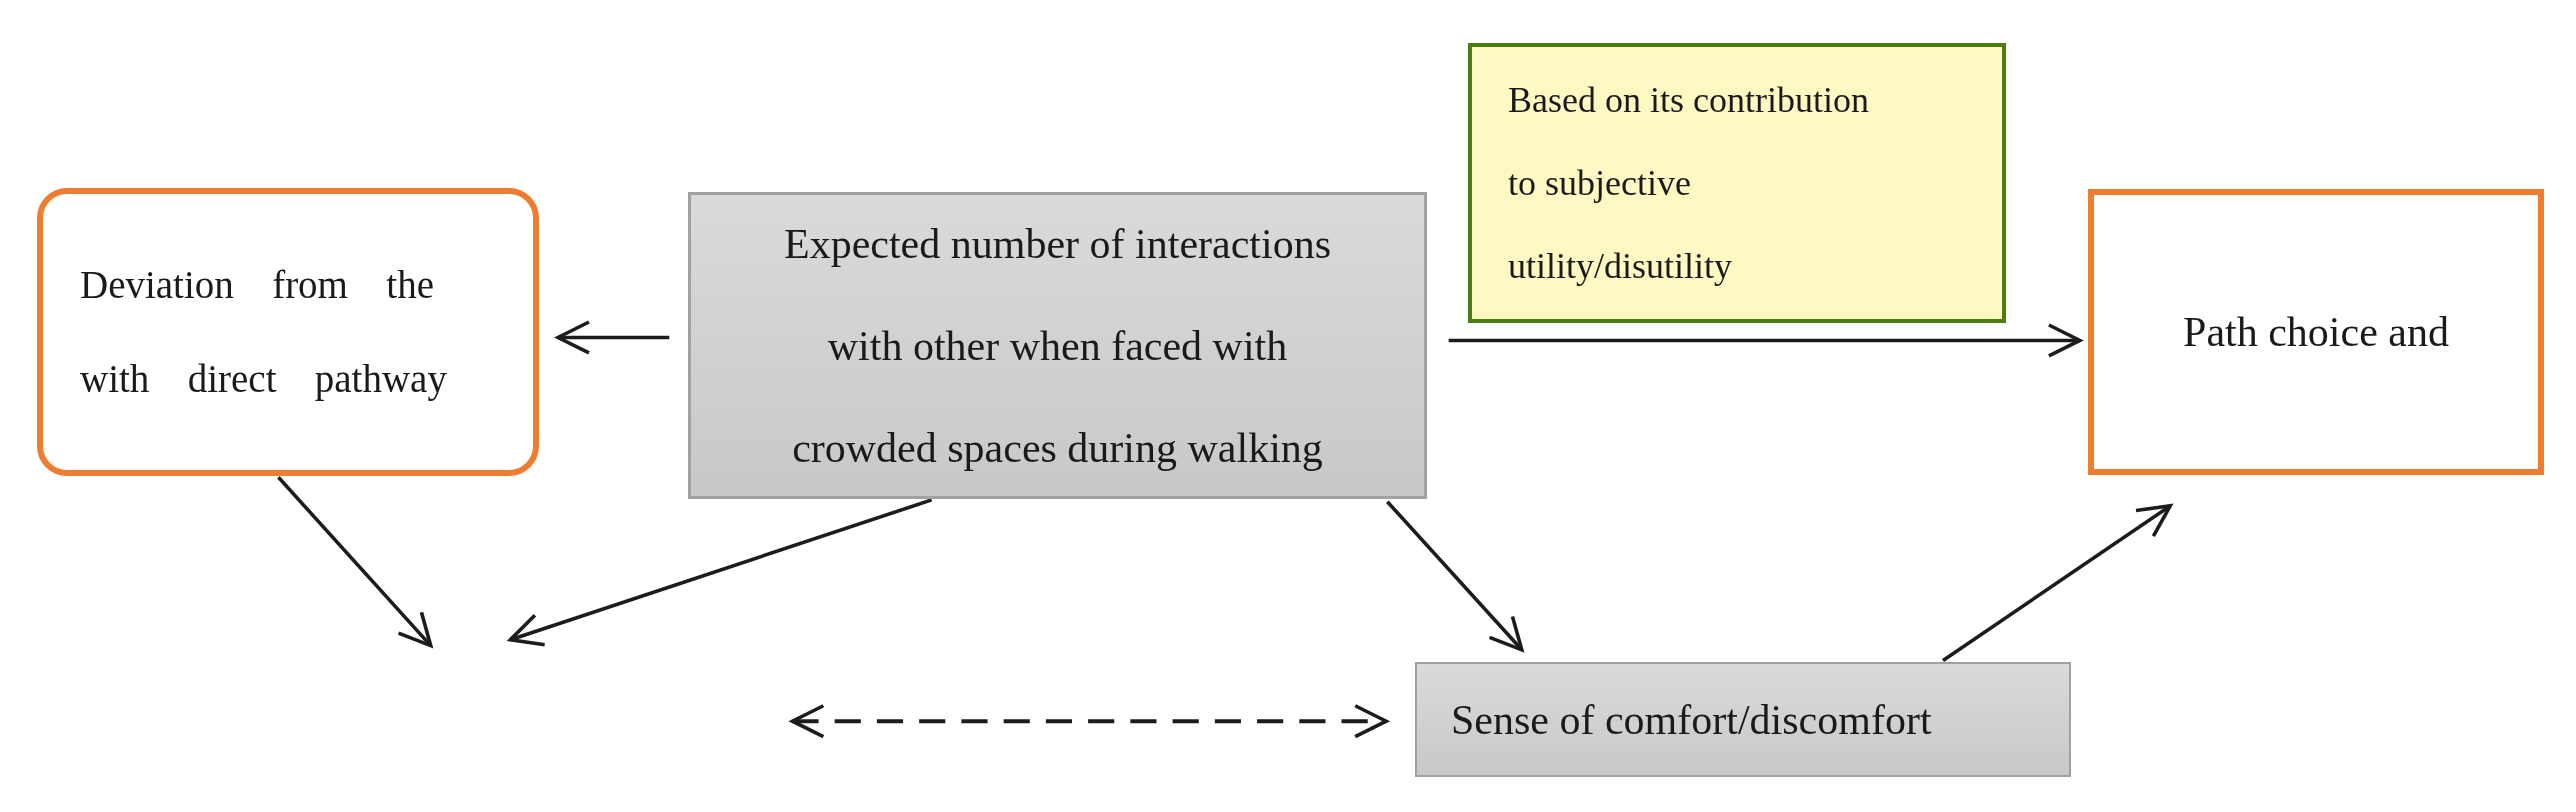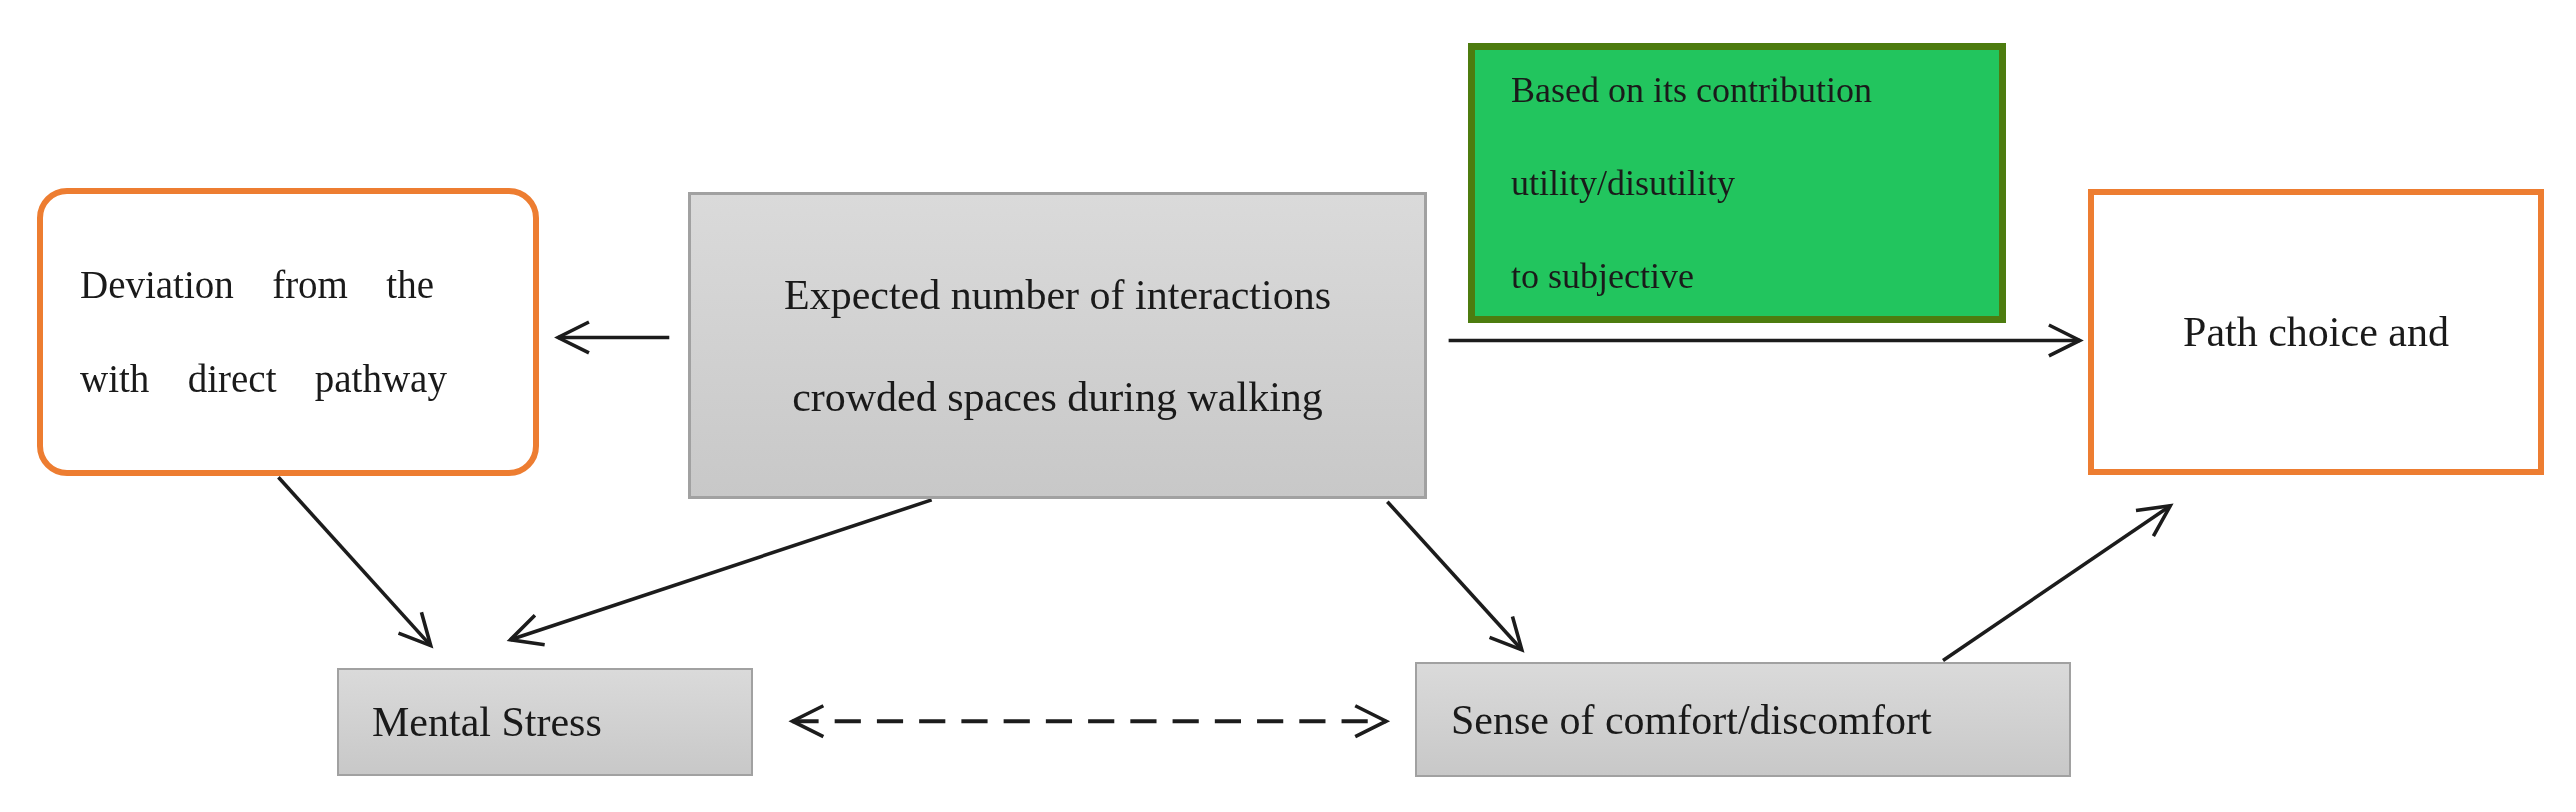--- a/index.html
+++ b/index.html
@@ -30,21 +30,21 @@
     box-sizing: border-box;
     display: flex;
     flex-direction: column;
     justify-content: center;
     z-index: 2;
   }
   .box .line { white-space: nowrap; }
 
   
   .outline-orange { border: 6px solid #ED7D31; background: #ffffff; }
-  .outline-blue   { border: 7px solid #4d7c0f; background: #22c55e; gap: 10px; }
+  .outline-blue   { border: 4px solid #4d7c0f; background: #fef9c3; }
 
   
   .gray-fill {
     border: 3px solid #a1a1a1;
     background: linear-gradient(180deg, #dadada 0%, #d2d2d2 45%, #c8c8c8 100%);
   }
 
   #deviation-box {
     left: 37px; top: 188px; width: 502px; height: 288px;
     font-size: 39px; line-height: 94px;
@@ -135,35 +135,33 @@
     <line class="edge dashed" x1="1332" y1="1212" x2="2330" y2="1212" marker-start="url(#head-start)" marker-end="url(#head-end)"></line>
   </svg>
 
   <div class="box outline-orange" id="deviation-box">
     <div class="line">Deviation from the</div>
     <div class="line">with direct pathway</div>
   </div>
 
   <div class="box gray-fill" id="expected-box">
     <div class="line">Expected number of interactions</div>
+    <div class="line">with other when faced with</div>
     <div class="line">crowded spaces during walking</div>
   </div>
 
   <div class="box outline-blue" id="utility-box">
     <div class="line">Based on its contribution</div>
+    <div class="line">to subjective</div>
     <div class="line">utility/disutility</div>
-    <div class="line">to subjective</div>
   </div>
 
   <div class="box outline-orange" id="path-box">
     <div class="line">Path choice and</div>
   </div>
 
-  <div class="box gray-fill" id="mental-box">
-    <div class="line">Mental Stress</div>
-  </div>
 
   <div class="box gray-fill" id="sense-box">
     <div class="line">Sense of comfort/discomfort</div>
   </div>
 
 </div>
 
 
 </body></html>

